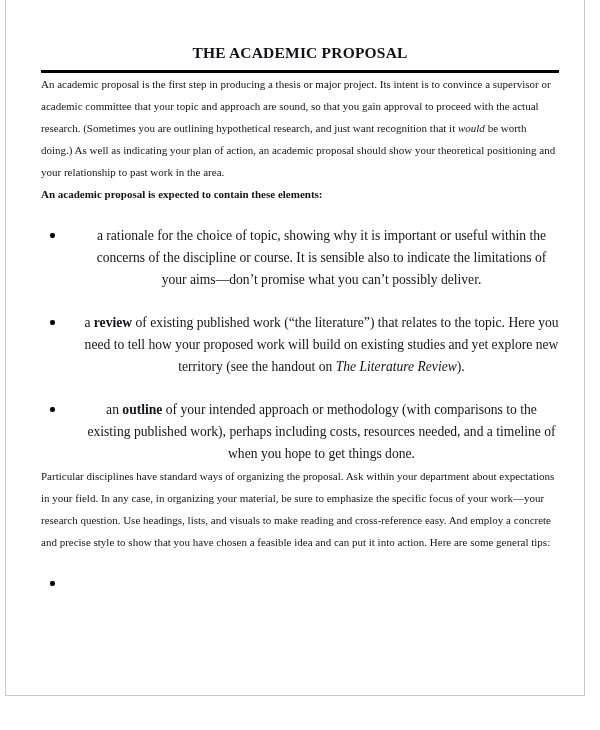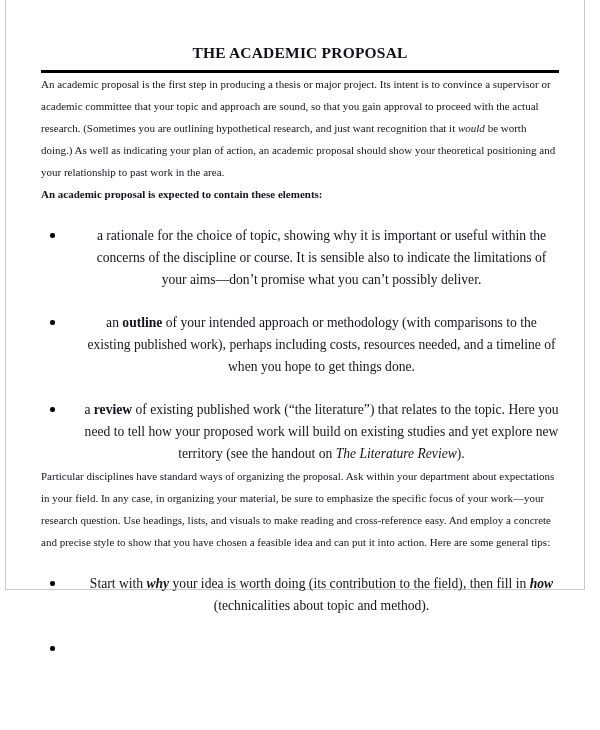--- a/index.html
+++ b/index.html
@@ -11,21 +11,21 @@
     width: 600px;
     height: 730px;
     overflow: hidden;
     font-family: "Liberation Serif", "DejaVu Serif", serif;
     color: #000000;
   }
   .page {
     position: relative;
     box-sizing: border-box;
     width: 580px;
-    height: 590px;
+    height: 696px;
     margin: 0 0 0 5px;
     border: 1px solid #c9c9c9;
     border-top: none;
     background: #ffffff;
     padding: 0;
   }
   .page-inner {
     position: absolute;
     left: 35px;
     top: 0;
@@ -101,34 +101,30 @@
 
     <p class="body-text para-gap-2">An academic proposal is expected to contain these elements:</p>
 
     <ul class="bullets list-gap">
       <li>
         <span class="bullet-dot"></span>
         <span>a rationale for the choice of topic, showing why it is important or useful within the concerns of the discipline or course. It is sensible also to indicate the limitations of your aims—don’t promise what you can’t possibly deliver.</span>
       </li>
       <li>
         <span class="bullet-dot"></span>
-        <span>an </span><span class="b">outline</span><span> of your intended approach or methodology (with comparisons to the existing published work), perhaps including costs, resources needed, and a timeline of when you hope to get things done.</span>
+        <span>a </span><span class="b">review</span><span> of existing published work (“the literature”) that relates to the topic. Here you need to tell how your proposed work will build on existing studies and yet explore new territory (see the handout on </span><span class="i">The Literature Review</span><span>).</span>
       </li>
       <li>
         <span class="bullet-dot"></span>
-        <span>a </span><span class="b">review</span><span> of existing published work (“the literature”) that relates to the topic. Here you need to tell how your proposed work will build on existing studies and yet explore new territory (see the handout on </span><span class="i">The Literature Review</span><span>).</span>
+        <span>an </span><span class="b">outline</span><span> of your intended approach or methodology (with comparisons to the existing published work), perhaps including costs, resources needed, and a timeline of when you hope to get things done.</span>
       </li>
     </ul>
 
     <p class="body-text para-gap-3">Particular disciplines have standard ways of organizing the proposal. Ask within your department about expectations in your field. In any case, in organizing your material, be sure to emphasize the specific focus of your work—your research question. Use headings, lists, and visuals to make reading and cross-reference easy. And employ a concrete and precise style to show that you have chosen a feasible idea and can put it into action. Here are some general tips:</p>
 
     <ul class="bullets list-gap">
-      <li>
-        <span class="bullet-dot"></span>
-        <span>Start with </span><span class="bi">why</span><span> your idea is worth doing (its contribution to the field), then fill in </span><span class="bi">how</span><span> (technicalities about topic and method).</span>
-      </li>
       <li>
         <span class="bullet-dot"></span>
       </li>
     </ul>
 
   </div>
 </div>
 
 </body></html>

